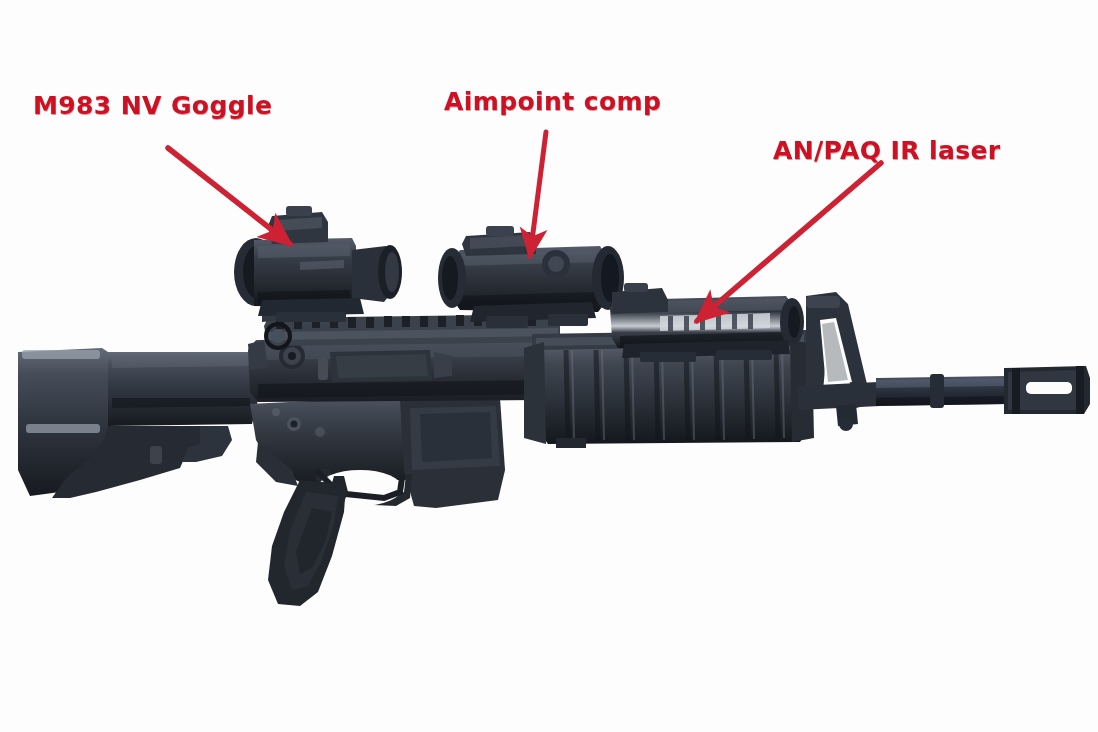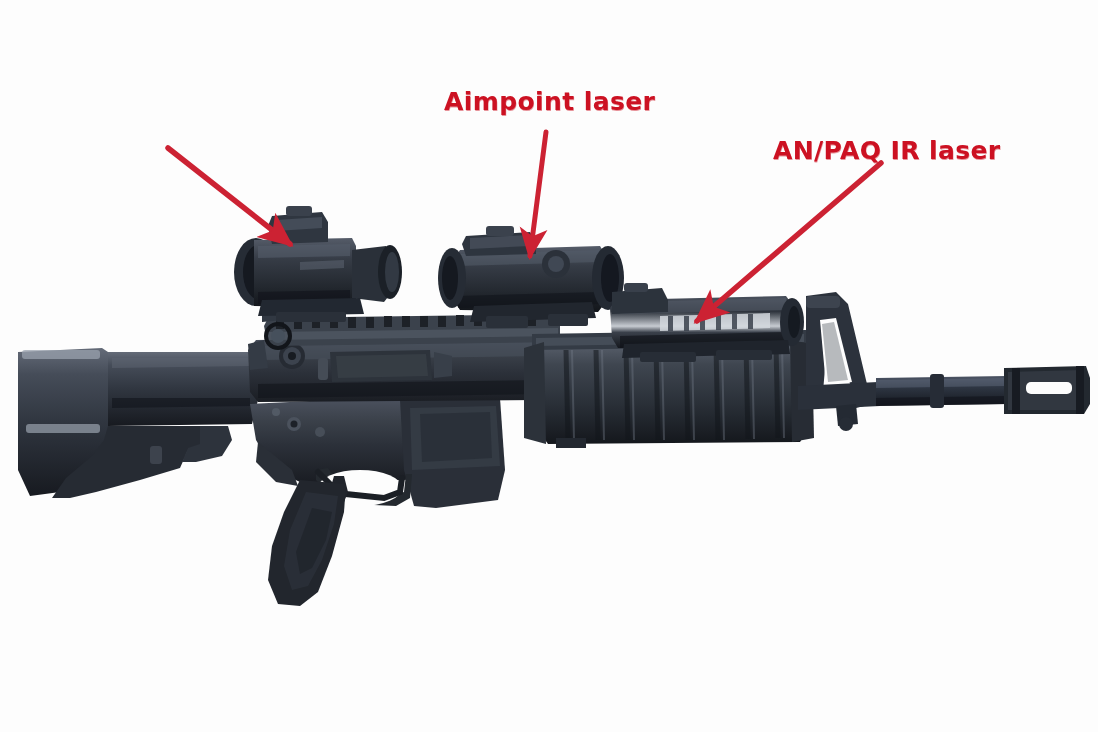--- a/index.html
+++ b/index.html
@@ -306,18 +306,19 @@
 
     </g>
 
     <g>
       <line x1="168" y1="148" x2="290" y2="244" stroke="#cc2233" stroke-width="5.5" stroke-linecap="round" marker-end="url(#arrowHead)"></line>
       <line x1="546" y1="132" x2="530" y2="256" stroke="#cc2233" stroke-width="5" stroke-linecap="round" marker-end="url(#arrowHead)"></line>
       <line x1="881" y1="163" x2="697" y2="321" stroke="#cc2233" stroke-width="5.5" stroke-linecap="round" marker-end="url(#arrowHead)"></line>
     </g>
   </svg>
 
-
-  <div class="callout-label" id="label-aimpoint" style="left: 444px; top: 89px; color: rgb(204, 17, 34);">Aimpoint laser</div>
+  <div class="callout-label" id="label-nv-goggle" style="left: 33px; top: 93px; color: rgb(204, 17, 34);">M983 NV Goggle</div>
+
+  <div class="callout-label" id="label-aimpoint" style="left: 444px; top: 89px; color: rgb(204, 17, 34);">Aimpoint comp</div>
 
   <div class="callout-label" id="label-ir-laser" style="left: 773px; top: 122px; color: rgb(204, 17, 34);">AN/PAQ IR laser</div>
 
 </div>
 
 </body></html>

